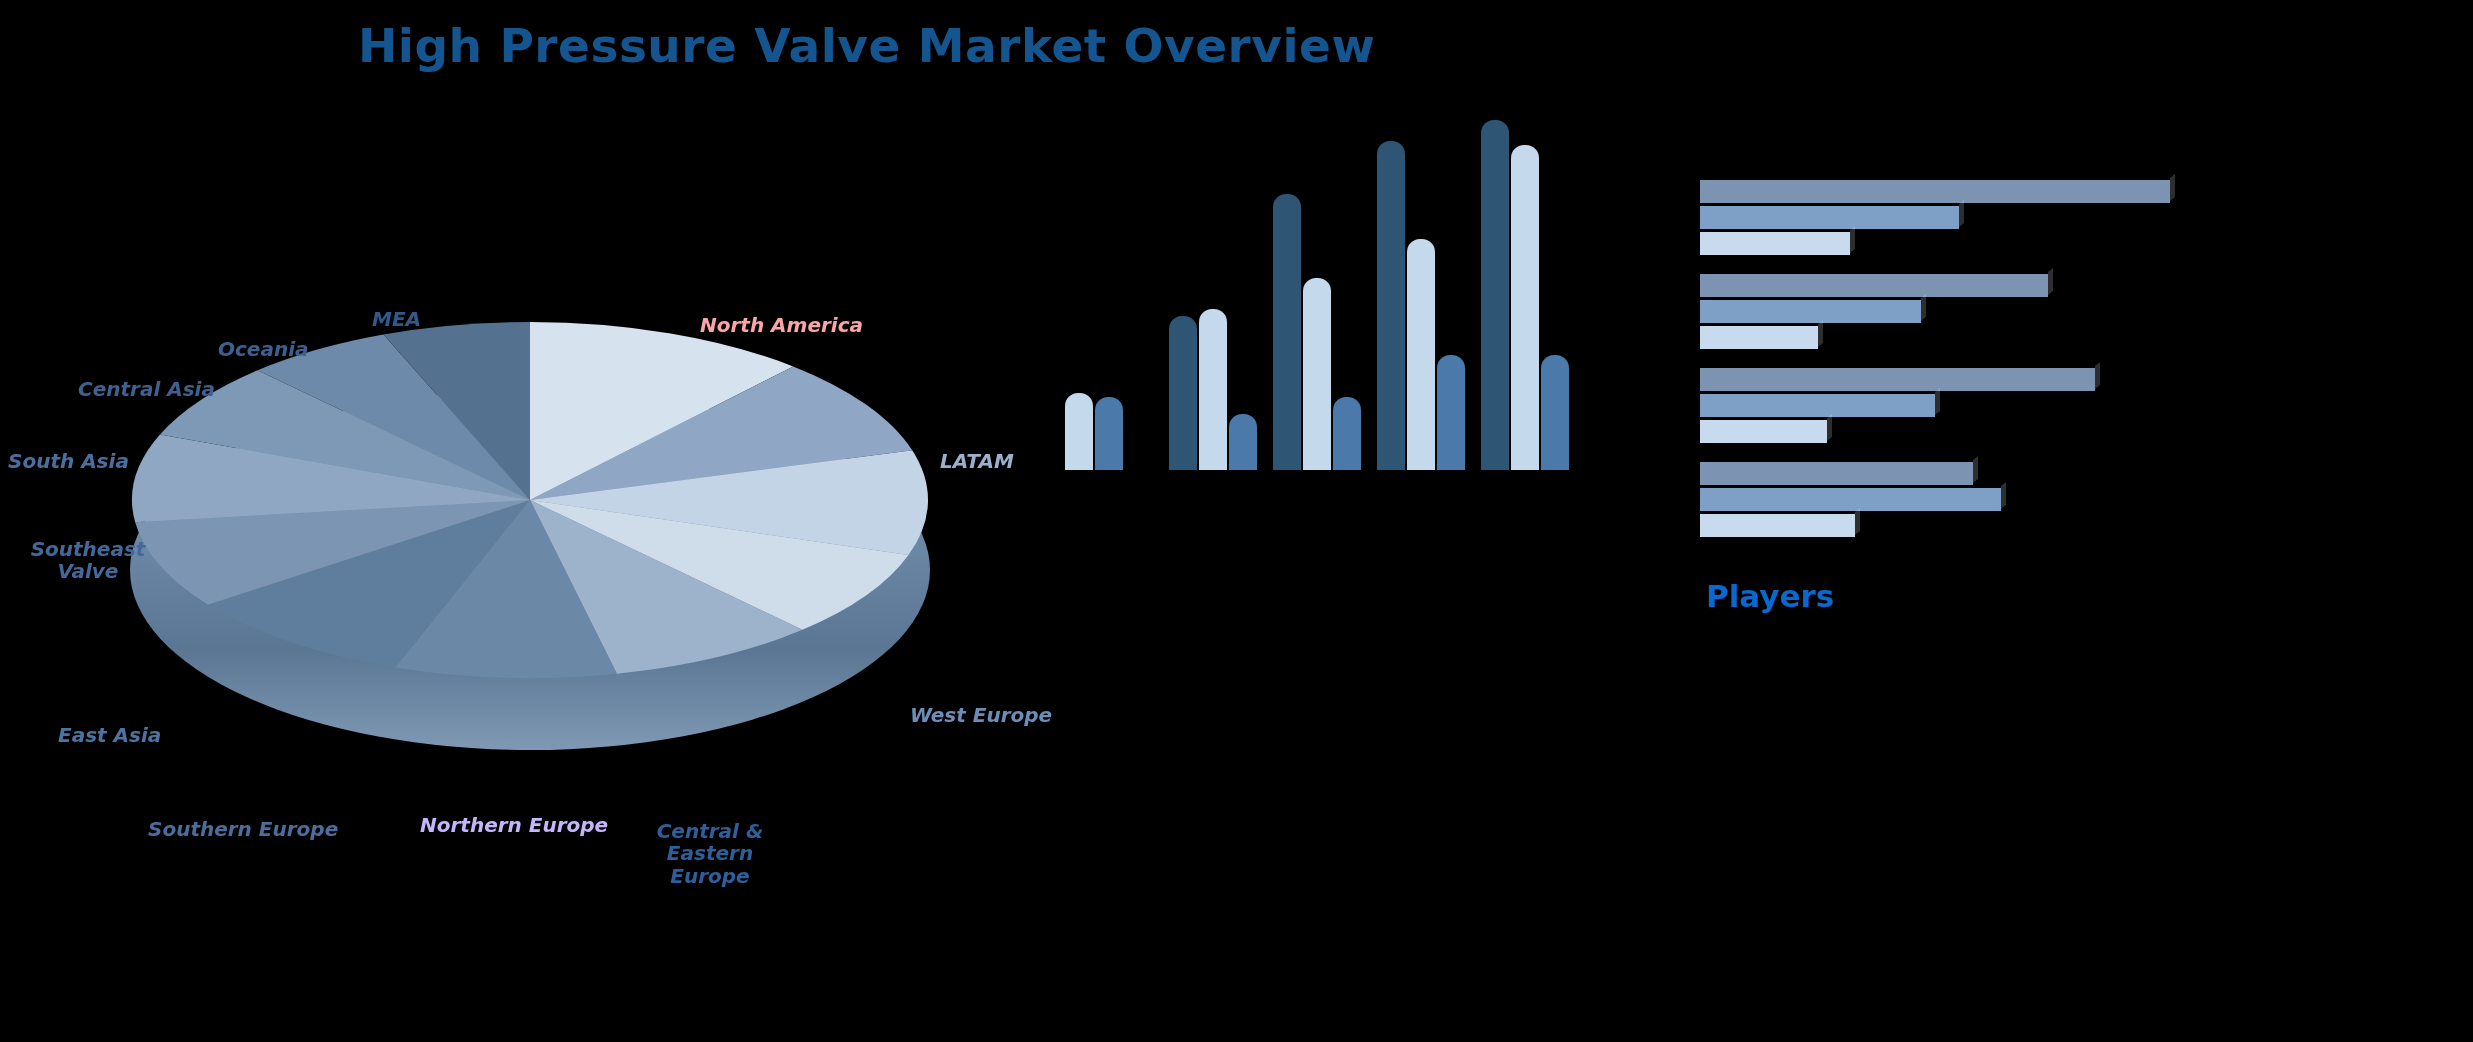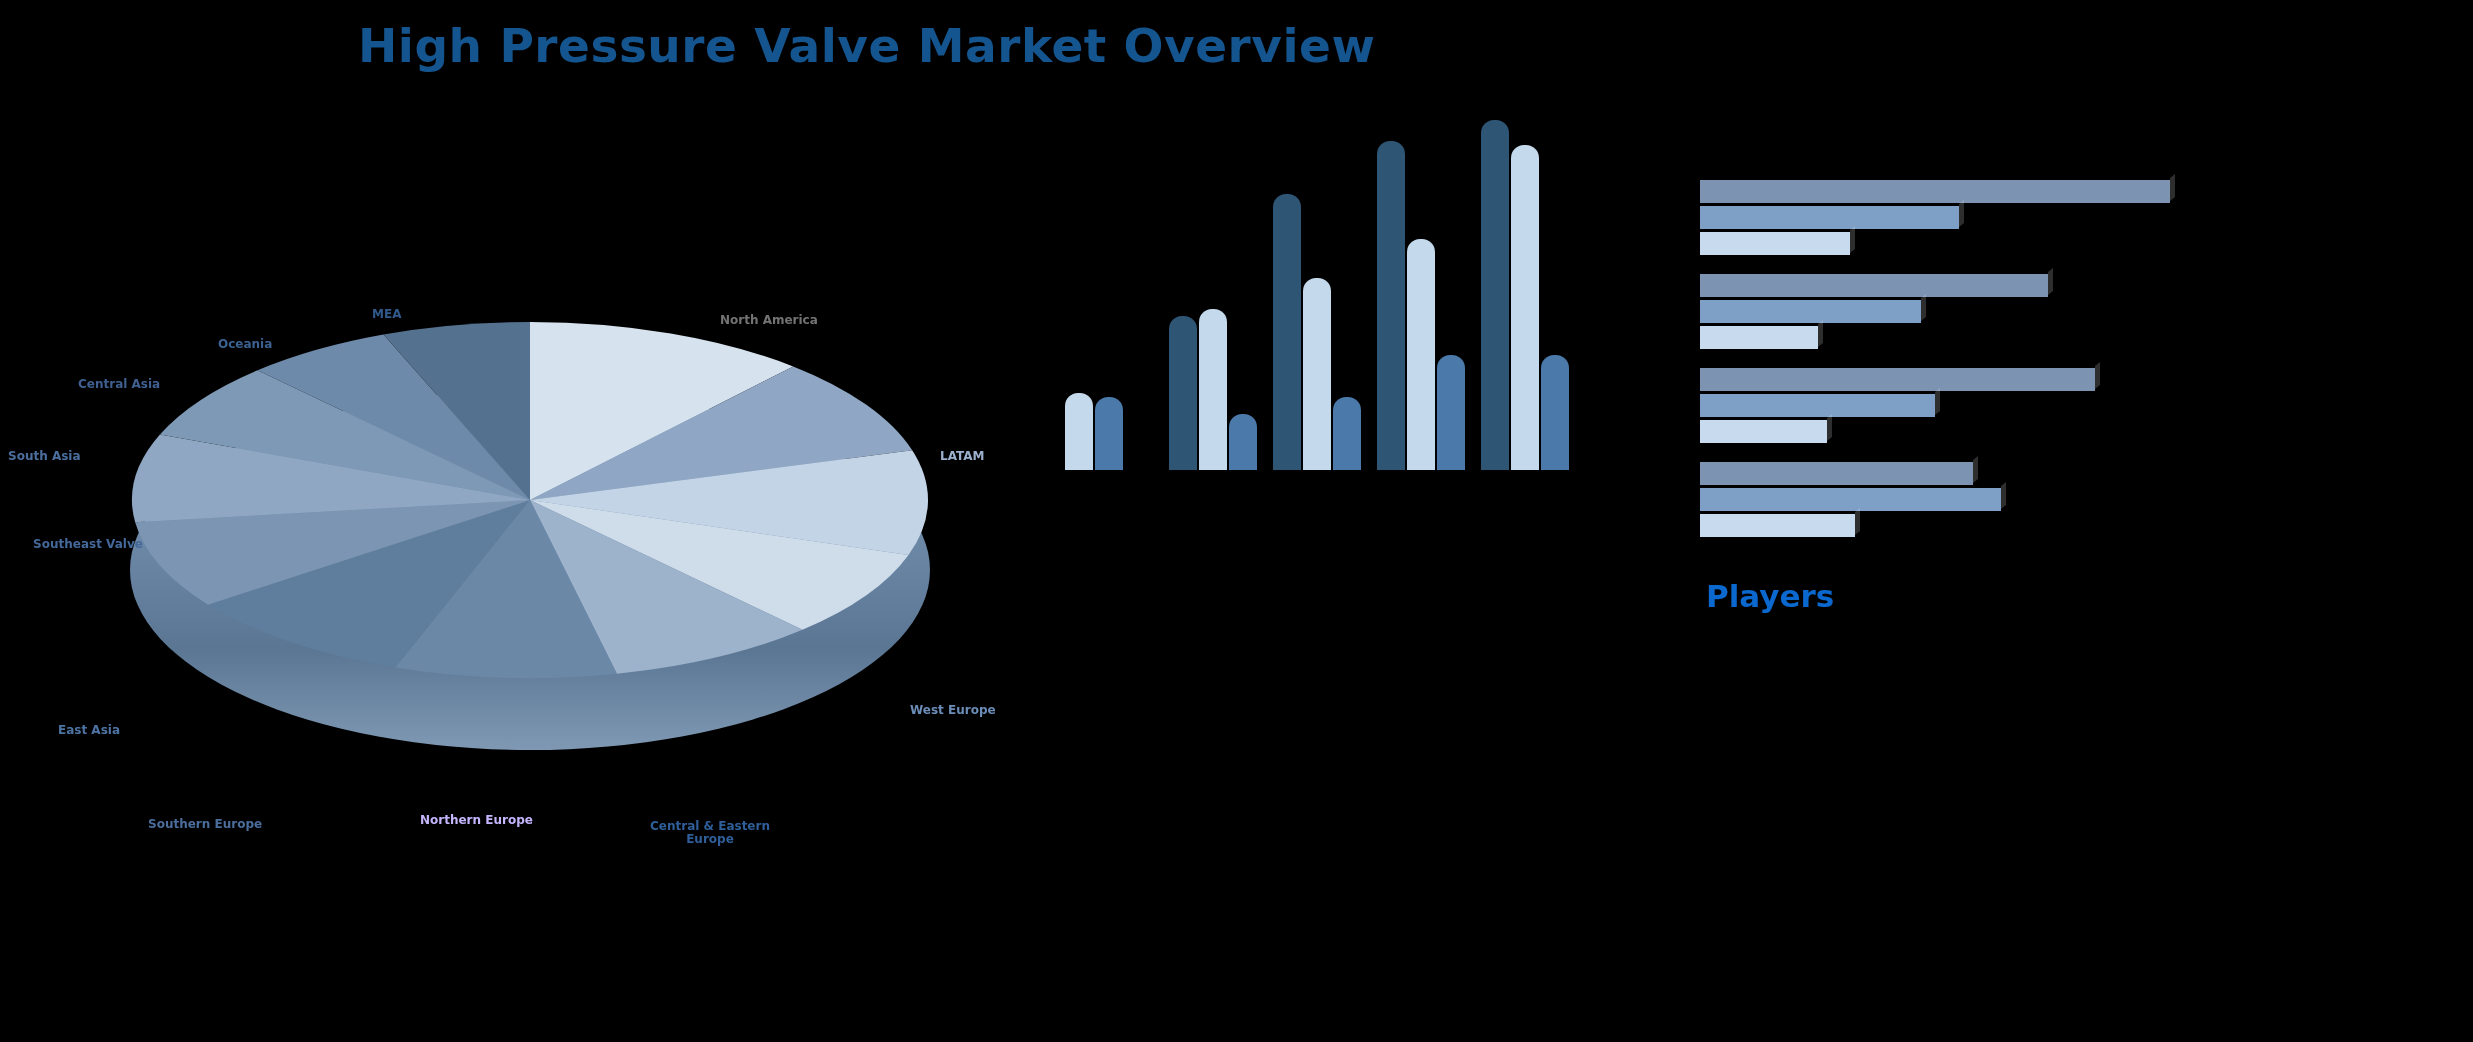--- a/index.html
+++ b/index.html
@@ -20,23 +20,24 @@
     position:absolute;left:10px;top:70px;width:800px;height:360px;border-radius:50%;
     background:linear-gradient(180deg,#8fa3bd 0%,#6d89a8 40%,#5b7693 72%,#7f99b4 100%);
     box-shadow:0 6px 10px rgba(0,0,0,.5);
   }
   #pie-top{
     position:absolute;left:10px;top:0px;width:800px;height:360px;border-radius:50%;
     overflow:hidden;
   }
   #pie-top svg{display:block;}
   .pie-label{
-    position:absolute;font-size:12px;font-weight:bold;white-space:nowrap;
+    position:absolute;font-size:20px;font-weight:bold;white-space:nowrap;
     color:#3f6695;line-height:1.12;
     font-family:"DejaVu Sans","Liberation Sans",sans-serif;
+    font-style:italic;
   }
   .pie-label.two{white-space:normal;text-align:center;}
 
   
   #bars-wrap{position:absolute;left:1065px;top:120px;width:520px;height:350px;}
   .bargroup{position:absolute;bottom:0;display:flex;align-items:flex-end;gap:2px;}
   .vbar{width:28px;border-radius:13px 13px 0 0;
         box-shadow:2px 0 3px rgba(0,0,0,.45);}
 
   
@@ -79,21 +80,21 @@
             <path d="M400,180 L265.18230774237395,347.47677687385215 A398,178 0 0,1 78.01123623877095,284.62577490806024 Z" fill="#5f7d9c"></path>
             <path d="M400,180 L78.01123623877095,284.62577490806024 A398,178 0 0,1 5.138348876837824,202.3093155744462 Z" fill="#7b95b2"></path>
             <path d="M400,180 L5.138348876837824,202.3093155744462 A398,178 0 0,1 29.948958616476034,114.47382962212725 Z" fill="#8fa7c2"></path>
             <path d="M400,180 L29.948958616476034,114.47382962212725 A398,178 0 0,1 127.5502518403818,50.24358431898878 Z" fill="#7e99b6"></path>
             <path d="M400,180 L127.5502518403818,50.24358431898878 A398,178 0 0,1 253.48642803149824,14.499785511891247 Z" fill="#6e8aaa"></path>
             <path d="M400,180 L253.48642803149824,14.499785511891247 A398,178 0 0,1 399.99999999999994,2 Z" fill="#54718f"></path>
           </g>
       </svg>
     </div>
     <div id="pie-labels">
-        <div class="pie-label" style="left: 580px; top: -6px; color: #737373; margin-left: 20px;">North America</div>
+        <div class="pie-label" style="left: 580px; top: -6px; color: #fca5a5;">North America</div>
         <div class="pie-label" style="left: 820px; top: 130px; color: rgb(154, 176, 205);">LATAM</div>
         <div class="pie-label" style="left: 790px; top: 384px; color: rgb(108, 141, 184);">West Europe</div>
         <div class="pie-label two" style="left: 510px; top: 500px; color: rgb(47, 95, 154); width: 160px;">Central &amp; Eastern Europe</div>
         <div class="pie-label" style="left: 300px; top: 494px; color: #c4b5fd;">Northern Europe</div>
         <div class="pie-label" style="left: 28px; top: 498px; color: rgb(74, 109, 156);">Southern Europe</div>
         <div class="pie-label" style="left: -62px; top: 404px; color: rgb(77, 115, 163);">East Asia</div>
         <div class="pie-label two" style="left: -112px; top: 218px; color: rgb(68, 104, 154); width: 160px;">Southeast Valve</div>
         <div class="pie-label" style="left: -112px; top: 130px; color: rgb(74, 111, 159);">South Asia</div>
         <div class="pie-label" style="left: -42px; top: 58px; color: rgb(63, 96, 144);">Central Asia</div>
         <div class="pie-label" style="left: 98px; top: 18px; color: rgb(60, 97, 144);">Oceania</div>

